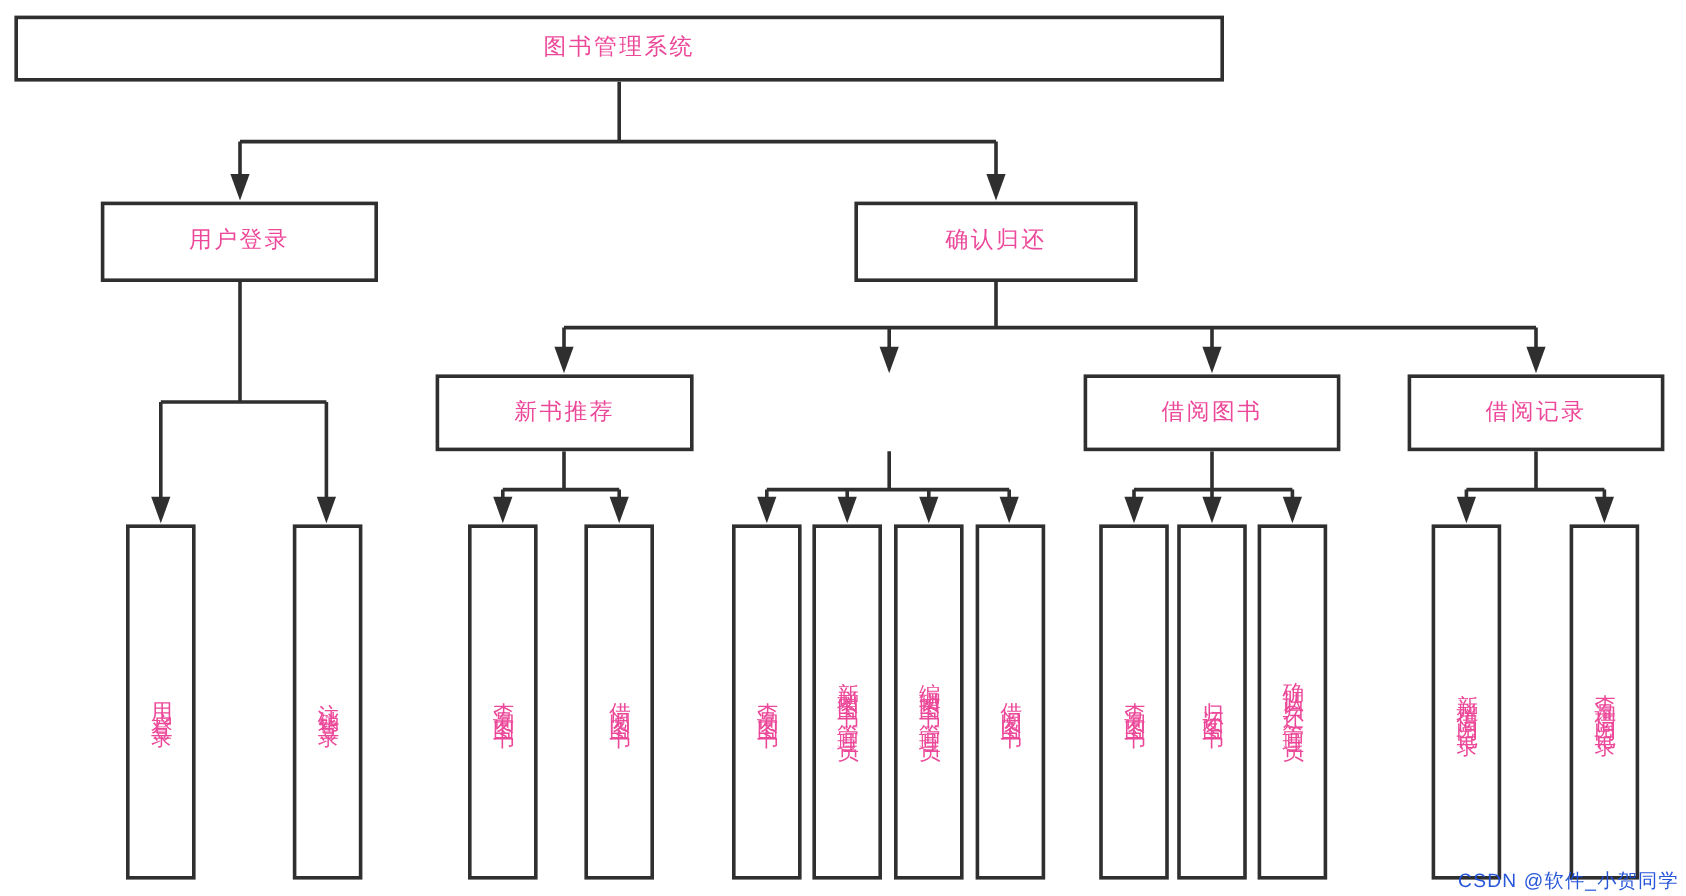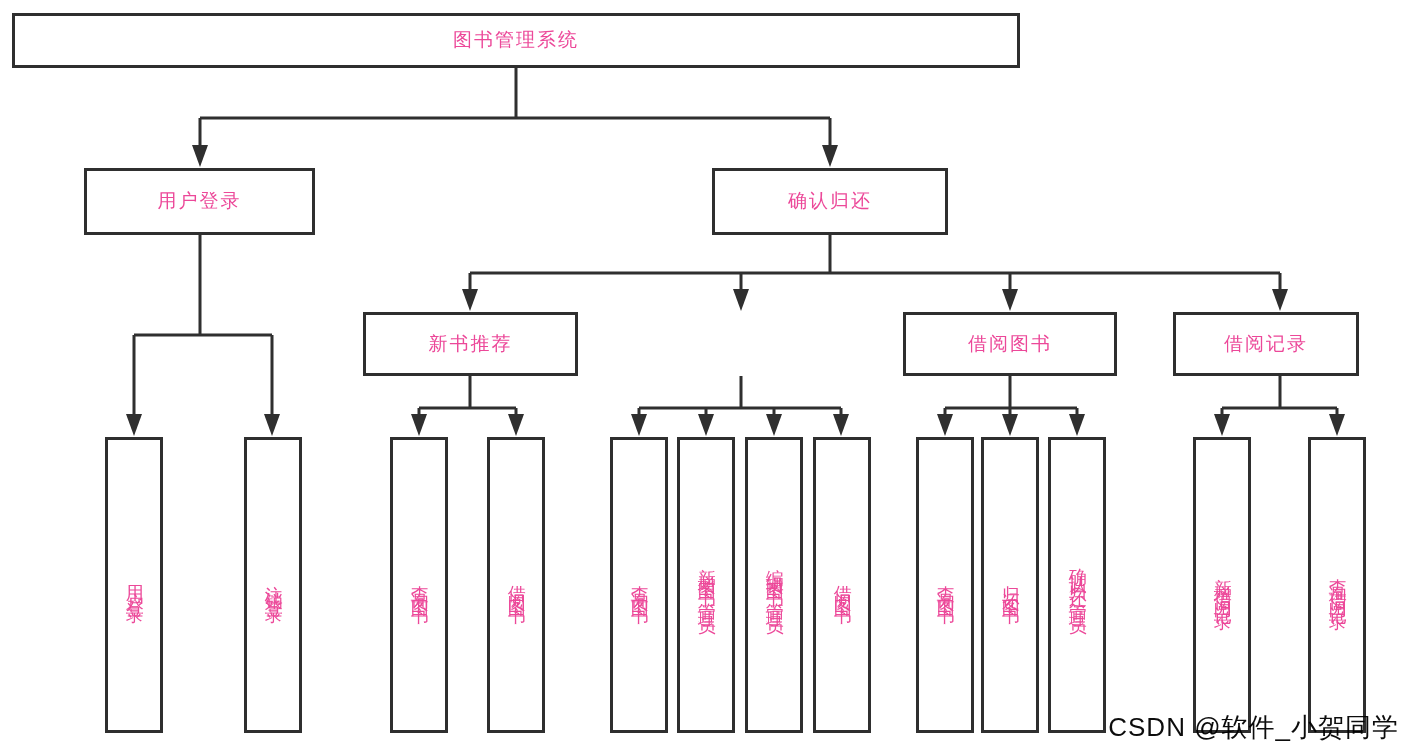--- a/index.html
+++ b/index.html
@@ -39,22 +39,22 @@
   .node.vertical {
     writing-mode: vertical-rl;
     letter-spacing: 7px;
     font-size: 18px;
     padding: 6px 0;
   }
   .watermark {
     position: absolute;
     right: 6px;
     bottom: 2px;
-    font-size: 26px;
-    color: #000000;
+    font-size: 16px;
+    color: #1d4ed8;
     letter-spacing: 1px;
     opacity: 0.95;
     white-space: nowrap;
   }
 </style>
 </head>
 <body>
 
 <div class="canvas">
 
@@ -123,21 +123,21 @@
     </g>
   </svg>
 
   <div class="node" style="left:12px; top:13px; width:1008px; height:55px;">图书管理系统</div>
 
   <div class="node" style="left:84px; top:168px; width:231px; height:67px;">用户登录</div>
   <div class="node" style="left:712px; top:168px; width:236px; height:67px;">确认归还</div>
 
   <div class="node" style="left:363px; top:312px; width:215px; height:64px;text-align:right;">新书推荐</div>
   <div class="node" style="left:903px; top:312px; width:214px; height:64px;">借阅图书</div>
-  <div class="node" style="left:1173px; top:312px; width:186px; height:64px;">借阅记录</div>
+  <div class="node" style="left:1173px; top:312px; width:214px; height:64px;">借阅记录</div>
 
   <div class="node vertical" style="left:105px; top:437px; width:58px; height:296px;">用户登录</div>
   <div class="node vertical" style="left:244px; top:437px; width:58px; height:296px;">注销登录</div>
 
   <div class="node vertical" style="left:390px; top:437px; width:58px; height:296px;">查询图书</div>
   <div class="node vertical" style="left:487px; top:437px; width:58px; height:296px;">借阅图书</div>
 
   <div class="node vertical" style="left:610px; top:437px; width:58px; height:296px;">查询图书</div>
   <div class="node vertical" style="left:677px; top:437px; width:58px; height:296px;">新增图书（管理员）</div>
   <div class="node vertical" style="left:745px; top:437px; width:58px; height:296px;">编辑图书（管理员）</div>

